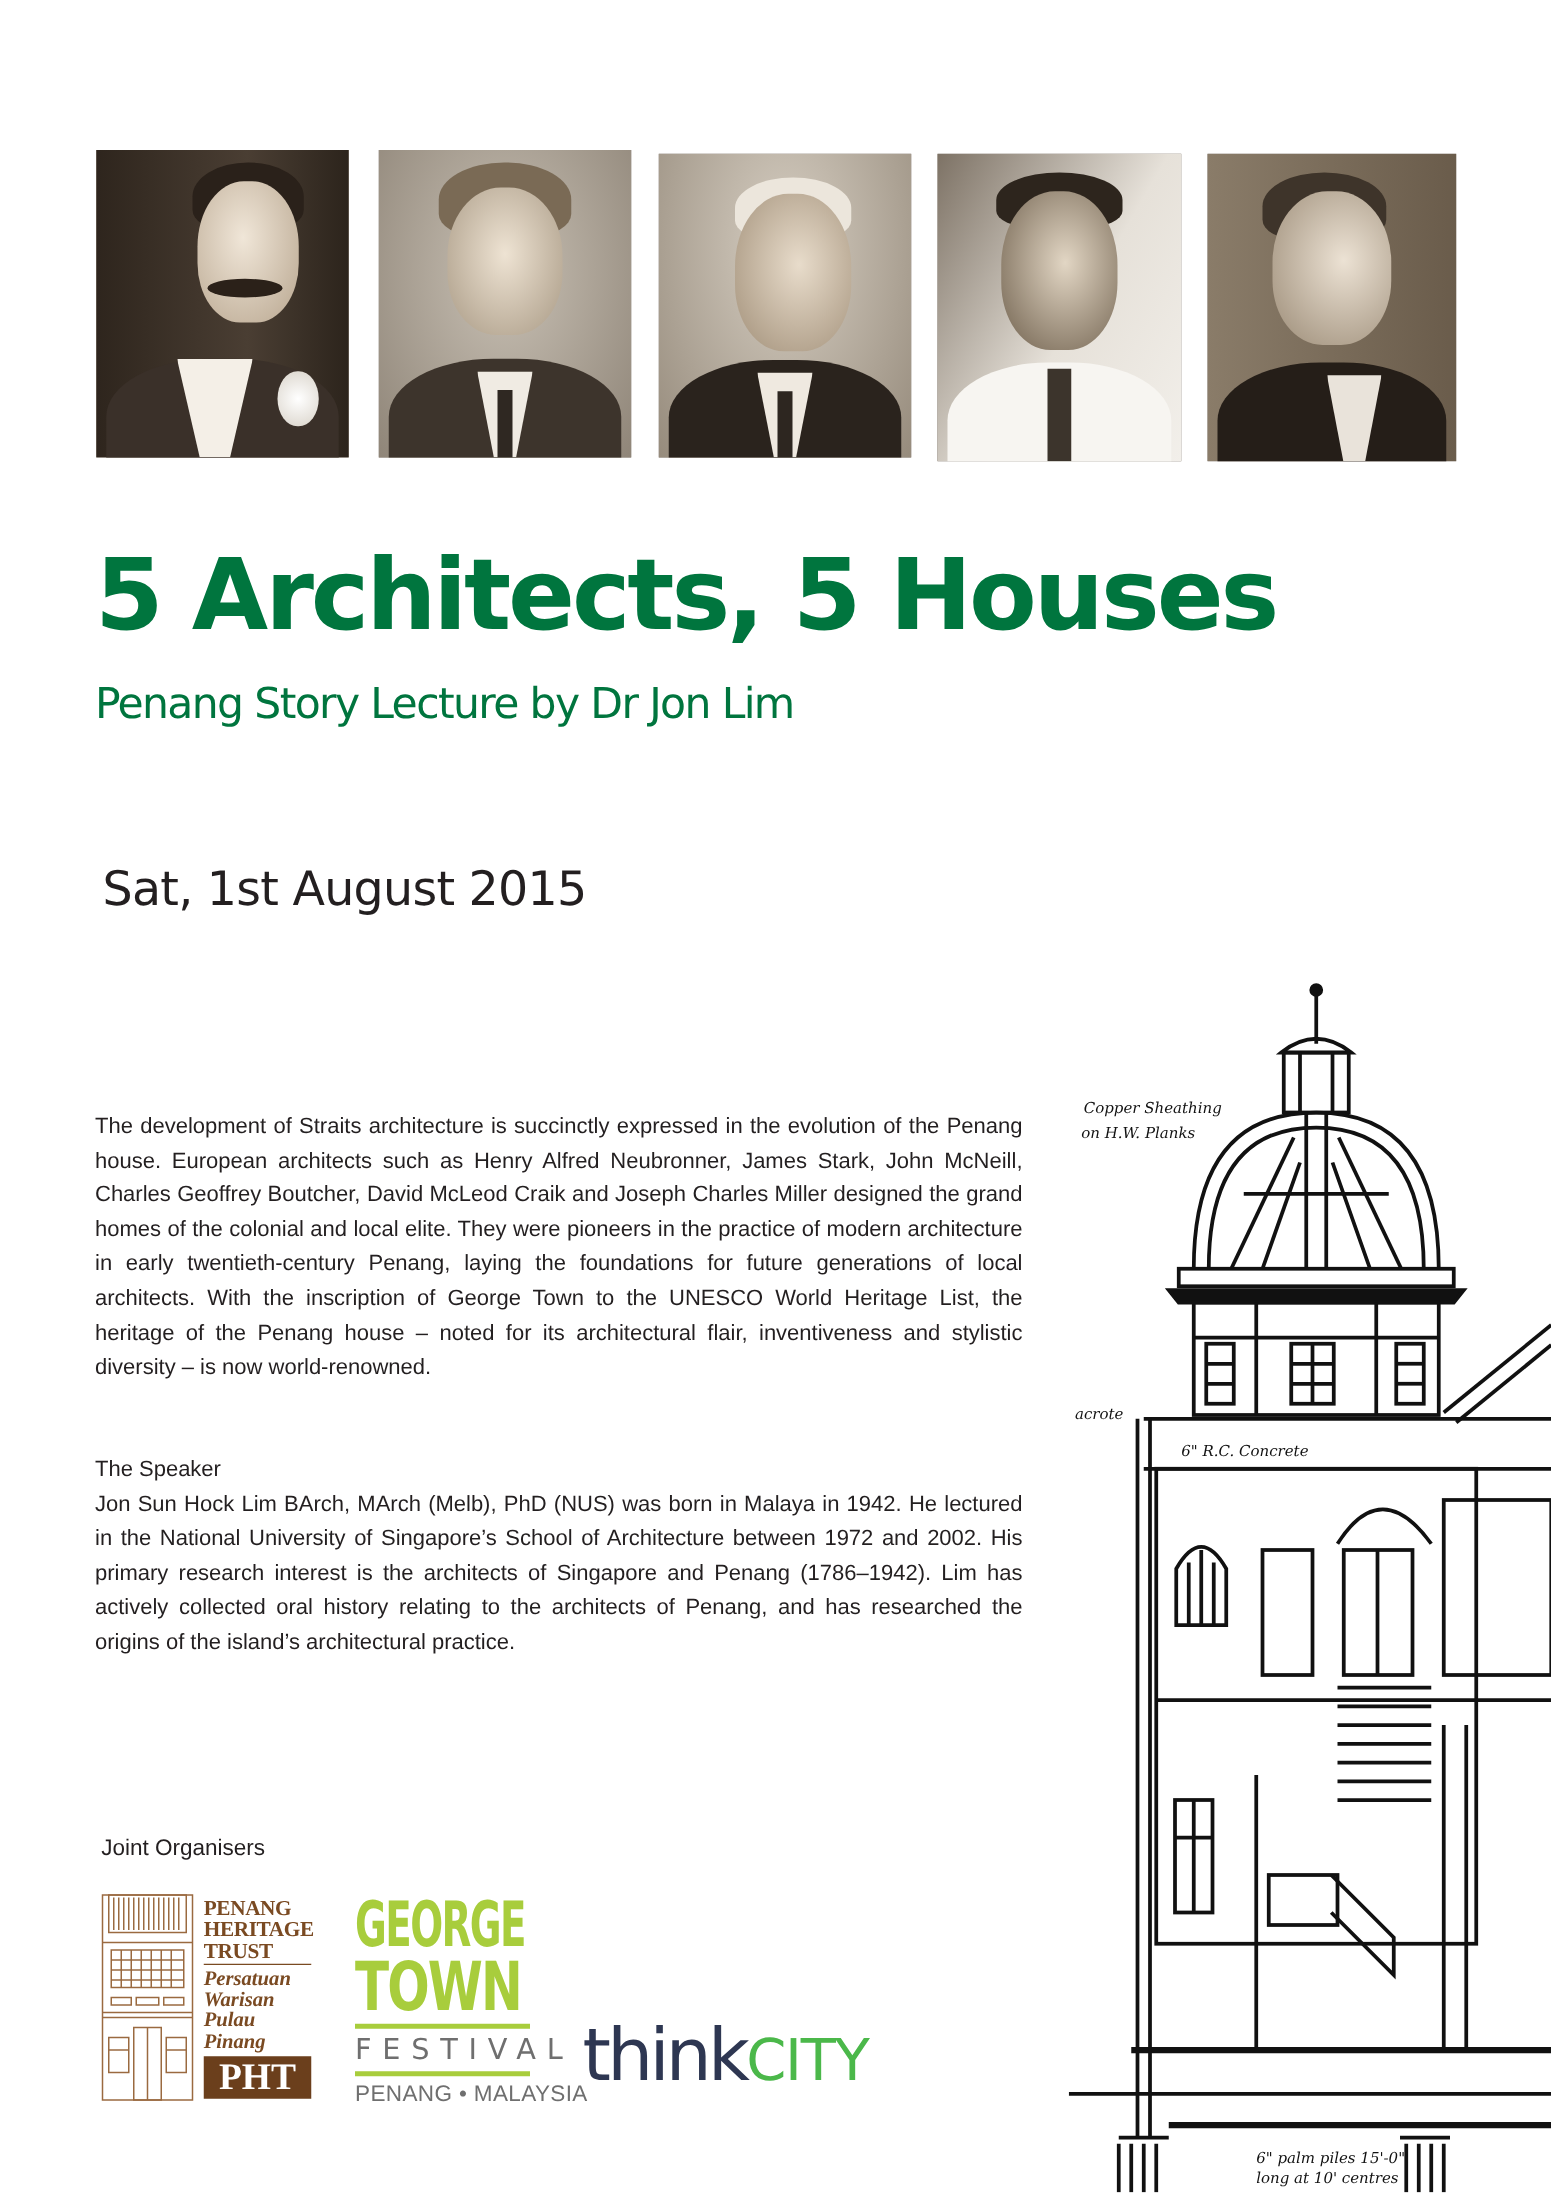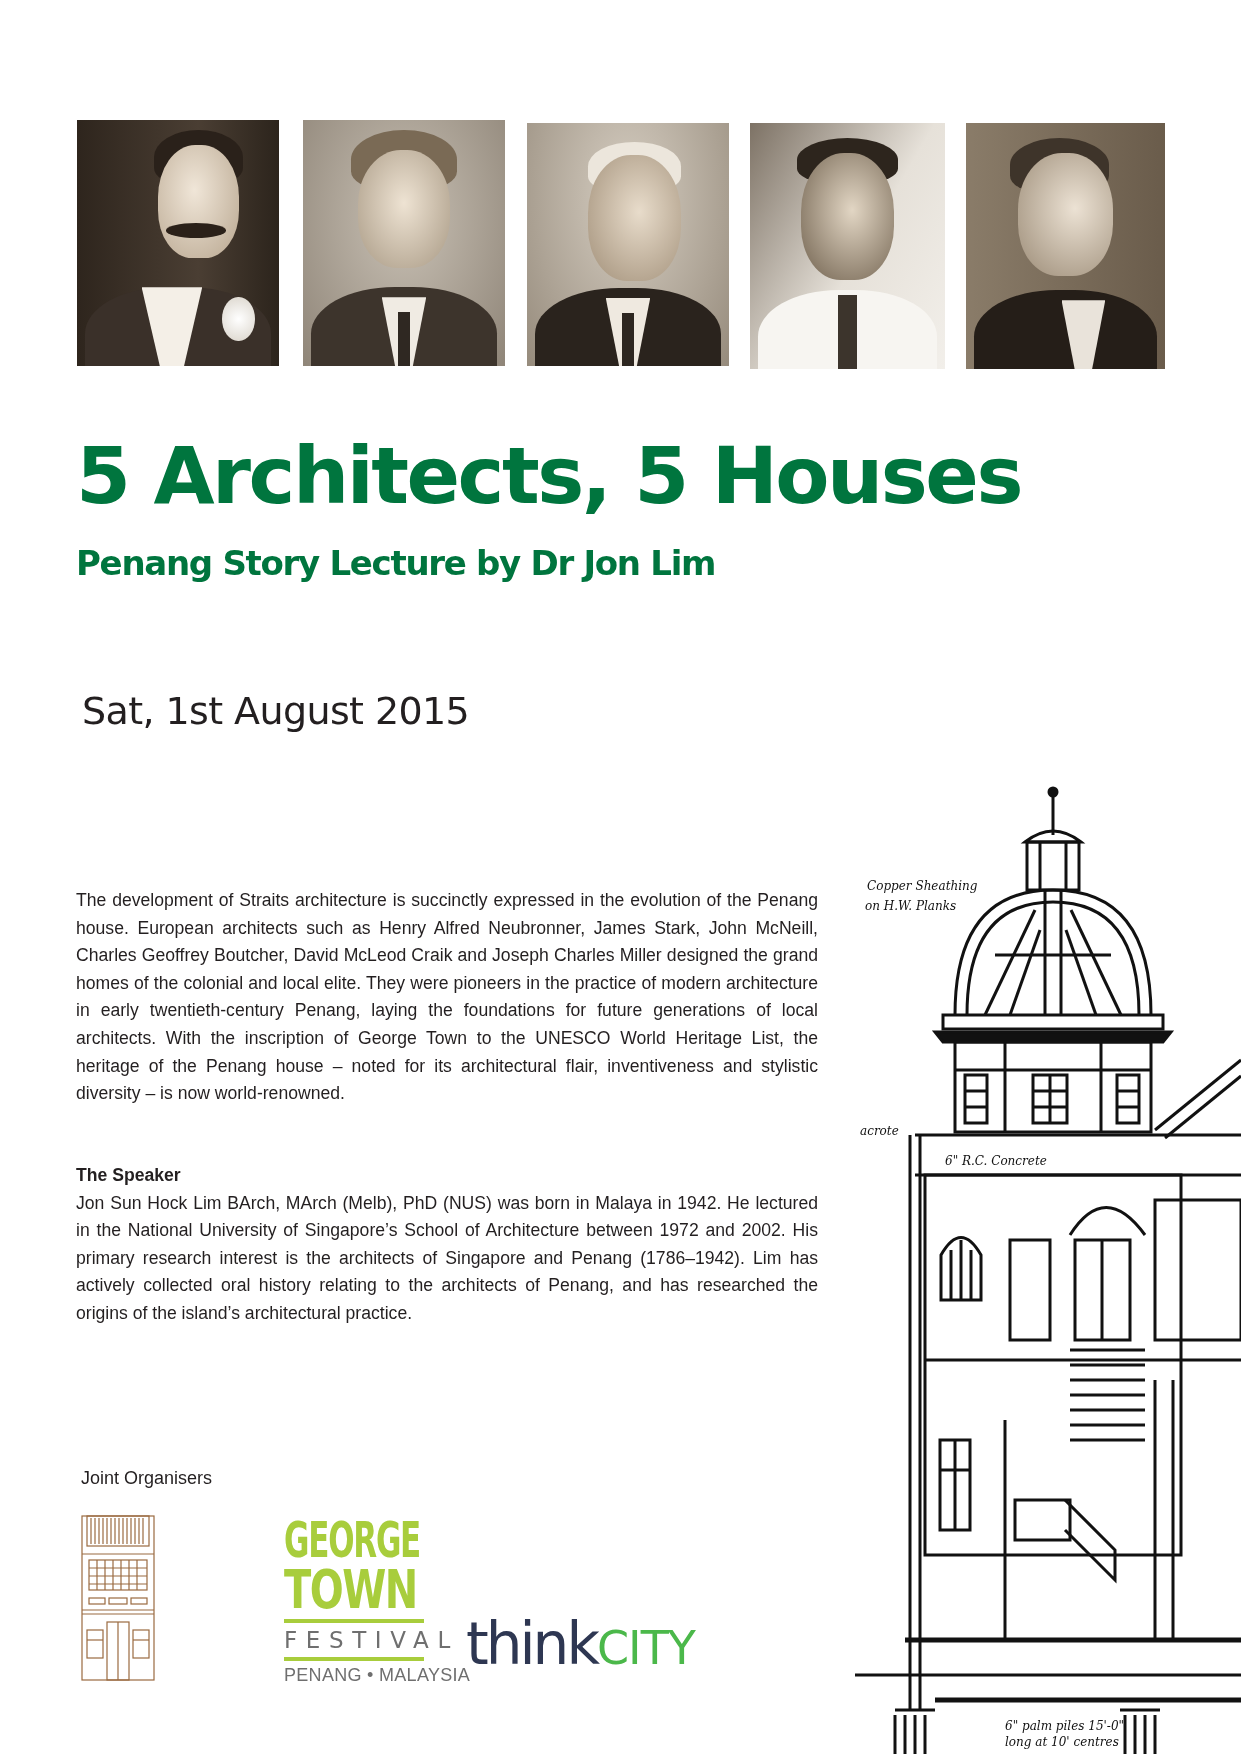--- a/index.html
+++ b/index.html
@@ -9,28 +9,28 @@
   
   .portrait { position: absolute; overflow: hidden; background: #6e6254; }
   .portrait .bg { position: absolute; inset: 0; }
   .portrait .head { position: absolute; border-radius: 46% 46% 42% 42%; }
   .portrait .hair { position: absolute; border-radius: 50% 50% 30% 30%; }
   .portrait .body { position: absolute; left: 4%; right: 4%; bottom: -10%; height: 42%; border-radius: 45% 45% 0 0; }
   .portrait .collar { position: absolute; bottom: 0; height: 28%; width: 22%; left: 39%; clip-path: polygon(0 0,100% 0,70% 100%,30% 100%); }
   .portrait .tie { position: absolute; bottom: 0; height: 22%; width: 6%; left: 47%; }
 
   .title { position: absolute; left: 76px; top: 437px; font-family: "DejaVu Sans", sans-serif; font-weight: bold; font-size: 79px; letter-spacing: -2.5px; color: #00753e; white-space: nowrap; line-height: 1; }
-  .subtitle { position: absolute; left: 76px; top: 546px; font-family: "DejaVu Sans", sans-serif; font-weight: bold; font-size: 34px; letter-spacing: -1.3px; color: #00753e; white-space: nowrap; line-height: 1; }
+  .subtitle { position: absolute; left: 76px; top: 546px; font-family: "DejaVu Sans", sans-serif; font-weight: normal; font-size: 34px; letter-spacing: -1.3px; color: #00753e; white-space: nowrap; line-height: 1; }
 
   .event-lines { position: absolute; left: 82px; top: 684px; font-family: "DejaVu Sans", sans-serif; font-size: 38px; line-height: 54px; color: #231f20; letter-spacing: -0.6px; }
   .event-lines div { white-space: nowrap; }
 
   .body-text { position: absolute; left: 76px; width: 742px; font-family: "Liberation Sans", sans-serif; font-size: 17.6px; line-height: 27.6px; color: #231f20; text-align: justify; text-align-last: left; }
   .body-text p { margin: 0; }
-  .speaker-heading { font-weight: bold; }
+  .speaker-heading { font-weight: normal; }
 
   .organisers-label { position: absolute; left: 81px; top: 1468px; font-family: "Liberation Sans", sans-serif; font-size: 18px; color: #231f20; }
 
   
   .pht { position: absolute; left: 79px; top: 1514px; width: 170px; height: 168px; }
   .pht .building { position: absolute; left: 0; top: 0; width: 78px; height: 168px; }
   .pht .words { position: absolute; left: 84px; top: 4px; width: 86px; font-family: "Liberation Serif", serif; color: #7a4a22; }
   .pht .w1 { font-weight: bold; font-size: 17px; line-height: 17px; letter-spacing: -0.3px; white-space: nowrap; }
   .pht .rule { height: 1px; background: #7a4a22; margin: 2px 0 3px; }
   .pht .w2 { font-weight: bold; font-style: italic; font-size: 16.5px; line-height: 16.5px; white-space: nowrap; }
@@ -151,20 +151,31 @@
       <line x1="3" y1="96" x2="75" y2="96"></line>
         <line x1="3" y1="100" x2="75" y2="100"></line>
       <rect x="8" y="116" width="16" height="28"></rect>
         <rect x="54" y="116" width="16" height="28"></rect>
       <rect x="28" y="108" width="22" height="58"></rect>
       <line x1="39" y1="108" x2="39" y2="166"></line>
       <line x1="8" y1="126" x2="24" y2="126"></line>
         <line x1="54" y1="126" x2="70" y2="126"></line>
     </g>
   </svg>
+  <div class="words">
+    <div class="w1">PENANG</div>
+    <div class="w1">HERITAGE</div>
+    <div class="w1">TRUST</div>
+    <div class="rule"></div>
+    <div class="w2">Persatuan</div>
+    <div class="w2">Warisan</div>
+    <div class="w2">Pulau</div>
+    <div class="w2">Pinang</div>
+    <div class="badge">PHT</div>
+  </div>
 </div>
 
 <div class="gtf">
   <div class="g1">GEORGE</div>
   <div class="g1" style="font-size:54px;line-height:52px;transform:scaleX(0.74);">TOWN</div>
   <div class="bar"></div>
   <div class="fest">FESTIVAL</div>
   <div class="bar"></div>
   <div class="loc">PENANG • MALAYSIA</div>
 </div>

